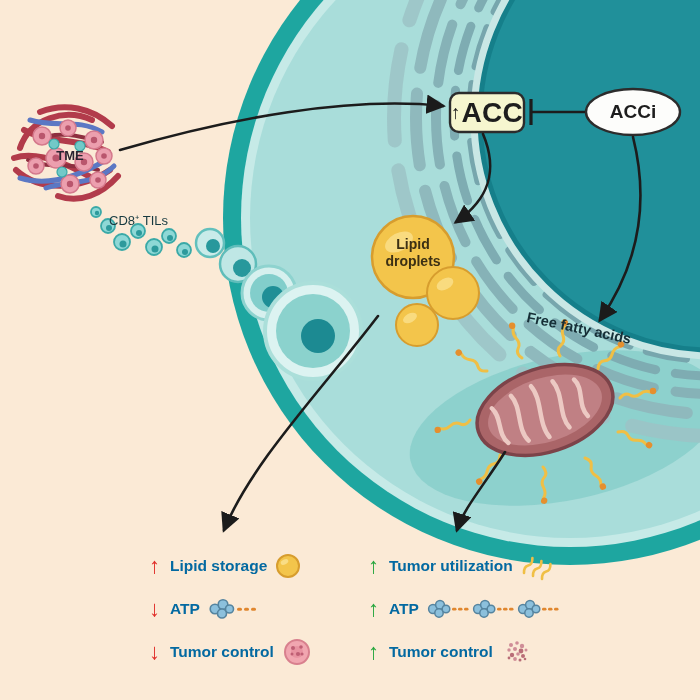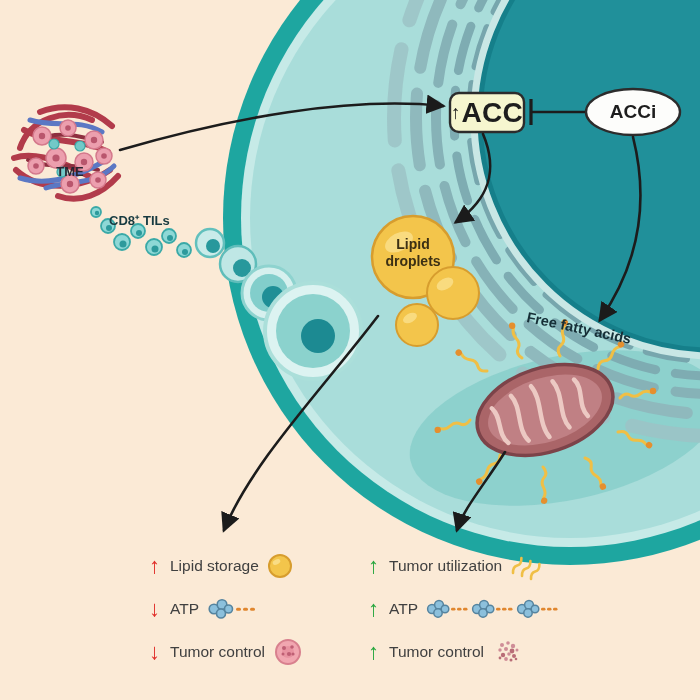--- a/index.html
+++ b/index.html
@@ -1,35 +1,35 @@
 <!DOCTYPE html>
 <html><head>
 <meta charset="utf-8">
 <style>
   html,body{margin:0;padding:0;}
   .stage{position:relative;width:700px;height:700px;background:#fbead6;overflow:hidden;
          font-family:"Liberation Sans",sans-serif;}
   .stage svg.scene{position:absolute;left:0;top:0;}
   .abs{position:absolute;}
-  .tme-label{left:48px;top:164px;width:44px;text-align:center;font-size:13px;font-weight:700;color:#2a2430;}
-  .cd8-label{left:109px;top:211px;width:96px;font-size:13px;font-weight:700;color:#173a40;}
+  .tme-label{left:48px;top:148px;width:44px;text-align:center;font-size:13px;font-weight:700;color:#2a2430;}
+  .cd8-label{left:109px;top:211px;width:96px;font-size:13px;font-weight:400;color:#173a40;}
   .acc-box{left:450px;top:93px;width:74px;height:39px;display:flex;align-items:center;justify-content:center;color:#1d1d1d;}
   .acc-box .arrow{font-size:19px;font-weight:700;margin-right:1px;}
   .acc-box .txt{font-size:28px;font-weight:700;letter-spacing:.3px;}
   .acci-box{left:586px;top:90px;width:94px;height:44px;display:flex;align-items:center;justify-content:center;
             font-size:19px;font-weight:700;color:#1d1d1d;}
   .drop-label{left:368px;top:236px;width:90px;text-align:center;font-size:14px;line-height:1.2;
               color:#3c3014;font-weight:600;}
   .ffa-label{left:504px;top:320px;width:150px;text-align:center;font-size:14.5px;color:#162f37;
              font-weight:600;transform:rotate(12deg);}
   .row{position:absolute;display:flex;align-items:center;gap:8px;height:32px;}
   .row .dir{font-size:22px;font-weight:800;line-height:1;width:15px;text-align:center;}
   .row.left .dir{color:#e02f2a;}
   .row.right .dir{color:#27a73e;}
-  .row .lbl{font-size:15.5px;color:#404040;font-weight:400;white-space:nowrap;}
+  .row .lbl{font-size:15.5px;color:#0369a1;font-weight:700;white-space:nowrap;}
   .row svg{display:block;}
 </style>
 </head>
 <body>
 
 <div class="stage">
 
   <svg class="scene" width="700" height="700" viewBox="0 0 700 700">
     <defs>
       <clipPath id="cytoClip">

